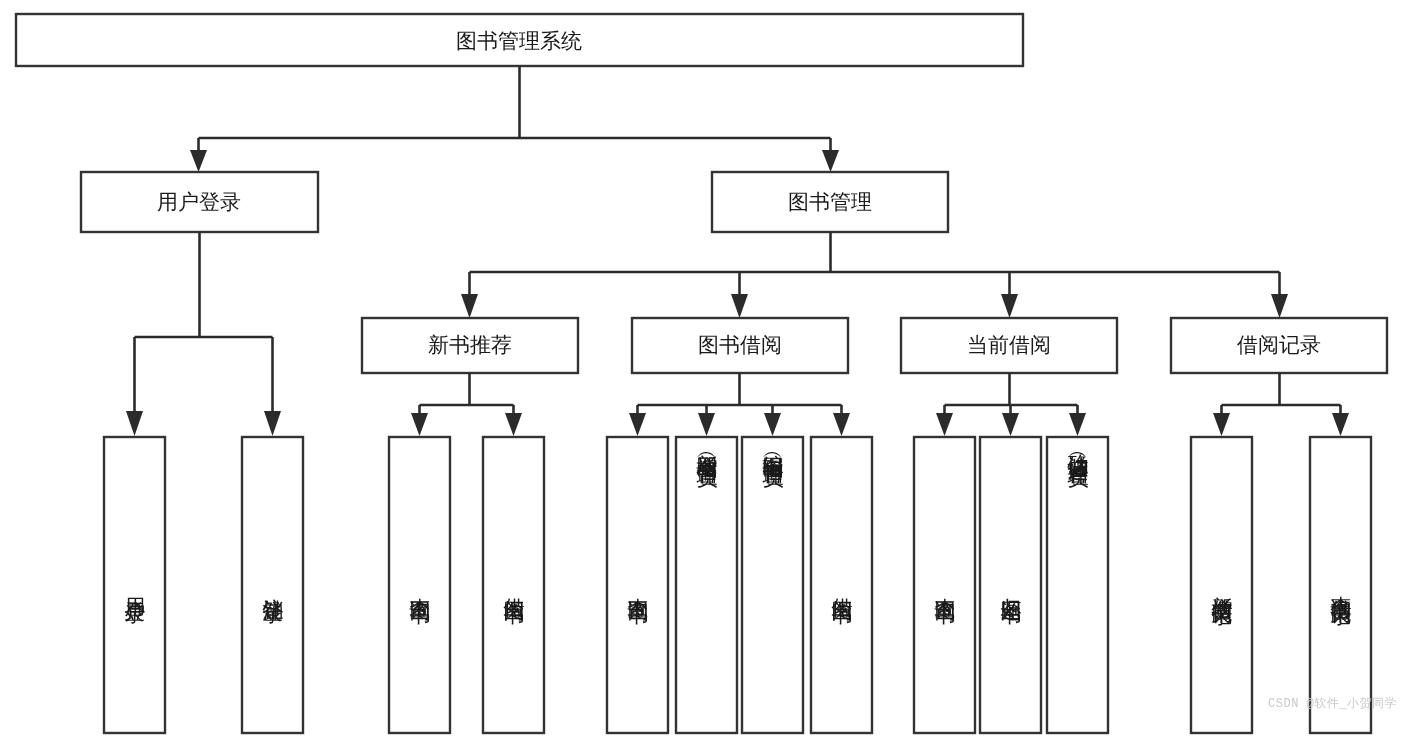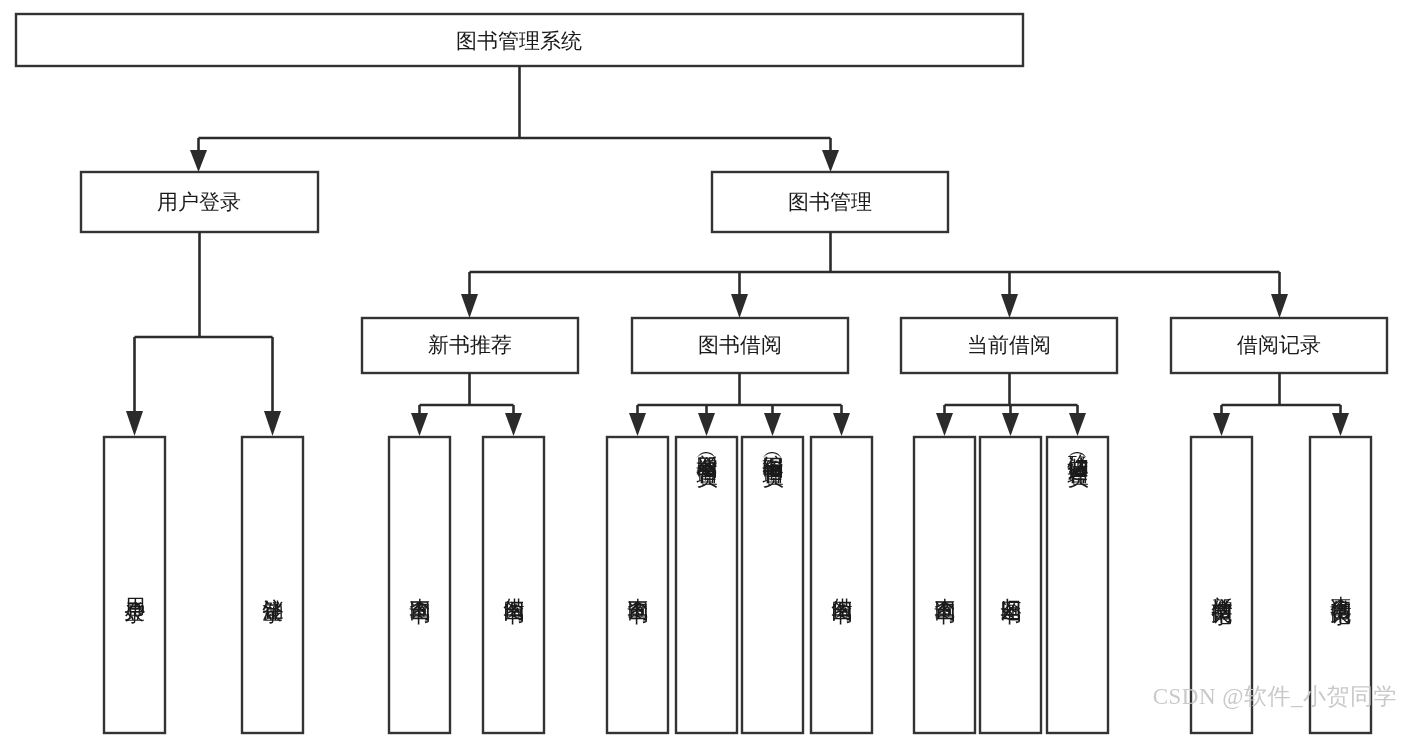--- a/index.html
+++ b/index.html
@@ -66,22 +66,22 @@
     font-size: 21px;
     line-height: 1.18;
     letter-spacing: 2px;
     color: #1a1a1a;
     white-space: nowrap;
   }
   .watermark {
     position: absolute;
     right: 8px;
     bottom: 6px;
-    font-family: Liberation Serif, serif;
-    font-size: 23px;
+    font-family: Liberation Mono, monospace;
+    font-size: 12px;
     color: #c9c9c9;
     letter-spacing: 0.5px;
     user-select: none;
     pointer-events: none;
   }
 </style>
 </head>
 <body>
 
 <div id="diagram-root">

